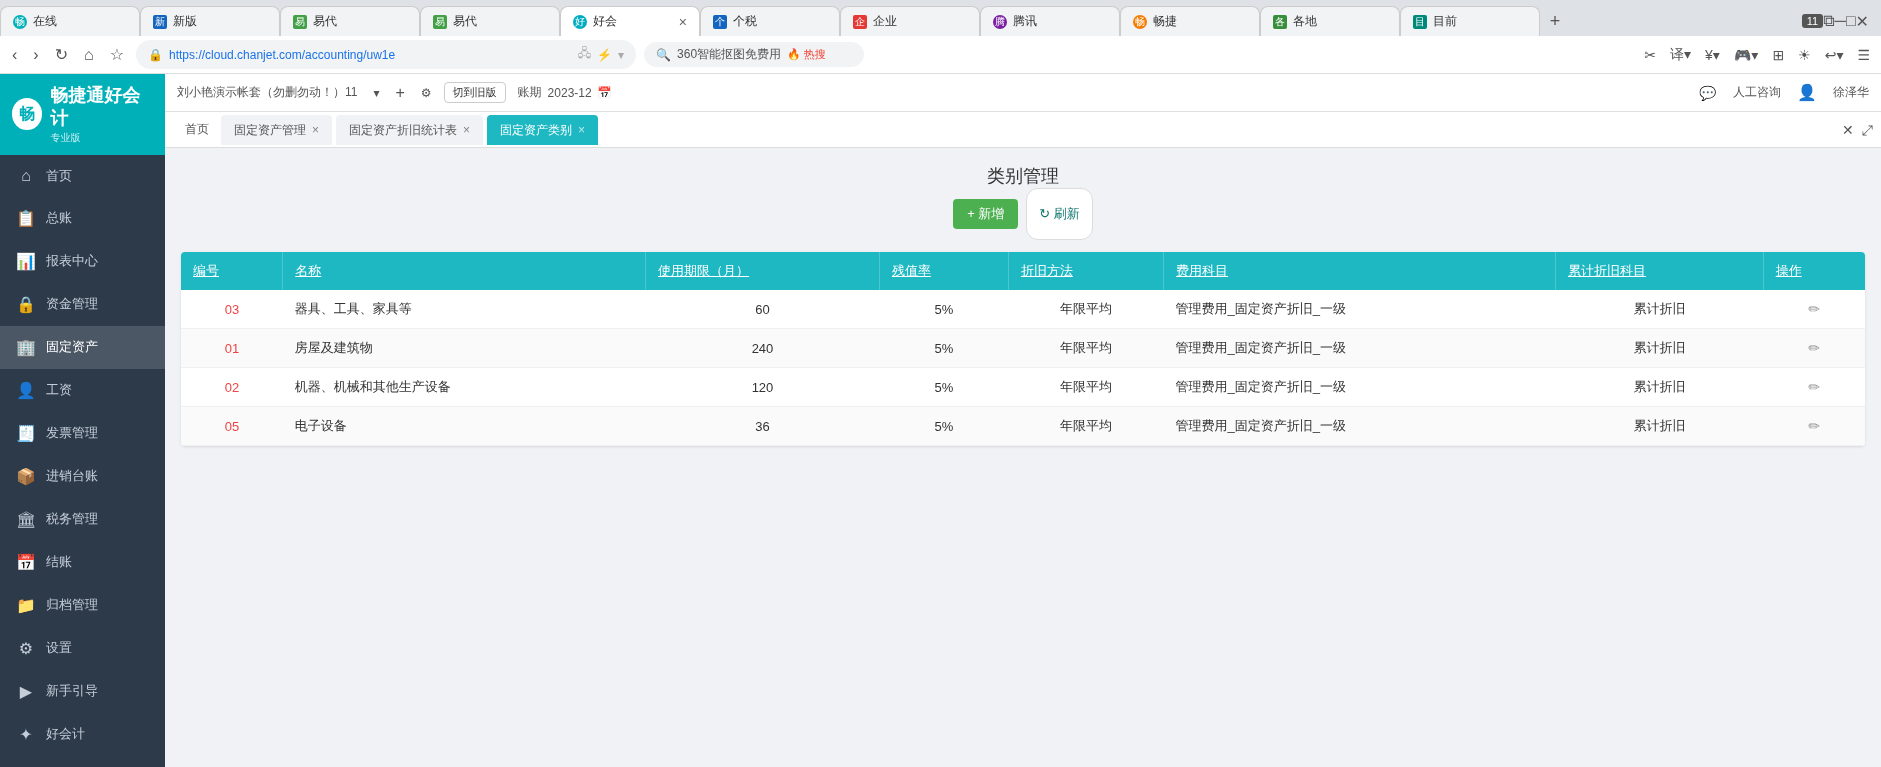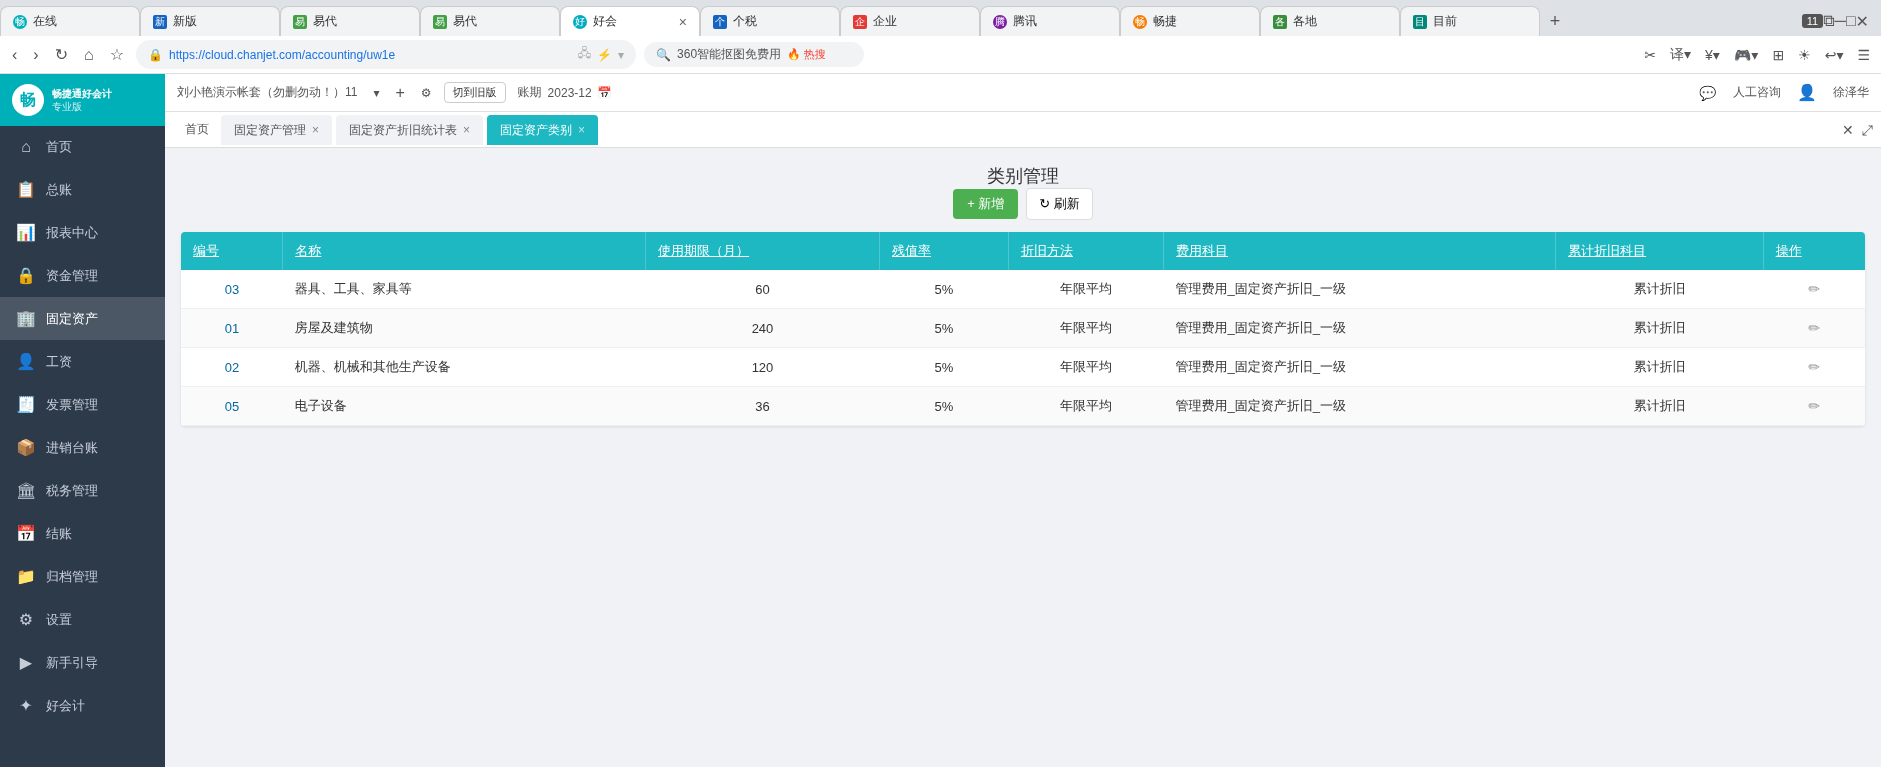--- a/index.html
+++ b/index.html
@@ -20,21 +20,21 @@
     .toolbar-icons { display: flex; align-items: center; gap: 8px; margin-left: auto; }
     .toolbar-icon { font-size: 14px; color: #555; cursor: pointer; padding: 3px; }
 
     
     .app-container { display: flex; height: calc(767px - 74px); }
 
     
     .sidebar { width: 165px; background: #2d3a4a; display: flex; flex-direction: column; flex-shrink: 0; overflow-y: auto; }
     .sidebar-logo { background: #00b0b9; padding: 10px 12px; display: flex; align-items: center; gap: 8px; cursor: pointer; }
     .logo-icon { width: 32px; height: 32px; background: #fff; border-radius: 50%; display: flex; align-items: center; justify-content: center; font-size: 16px; color: #00b0b9; font-weight: bold; }
-    .logo-text { color: #fff; font-size: 10px; font-weight: bold; line-height: 1.3; }
+    .logo-text { color: #fff; font-size: 18px; font-weight: bold; line-height: 1.3; }
     .logo-sub { font-size: 10px; color: rgba(255,255,255,0.8); }
     .sidebar-item { display: flex; align-items: center; gap: 10px; padding: 12px 16px; color: #c5cdd8; cursor: pointer; transition: background 0.2s; }
     .sidebar-item.active { background: rgba(255,255,255,0.15); color: #fff; }
     .sidebar-icon { font-size: 16px; width: 20px; text-align: center; flex-shrink: 0; }
     .sidebar-label { font-size: 13px; }
 
     
     .main-content { flex: 1; display: flex; flex-direction: column; background: #f0f2f5; overflow: hidden; }
 
     
@@ -52,31 +52,31 @@
     .page-tab-link { font-size: 12px; color: #555; cursor: pointer; padding: 6px 8px; }
 
     
     .page-body { flex: 1; overflow: auto; padding: 16px; }
 
     
     .section-header { display: flex; align-items: center; justify-content: space-between; margin-bottom: 12px; flex-direction: column; }
     .section-title { font-size: 18px; color: #333; font-weight: 500; }
     .header-actions { display: flex; align-items: center; gap: 8px; }
     .btn-add { background: #4caf50; color: #fff; border: none; border-radius: 4px; padding: 6px 14px; font-size: 13px; cursor: pointer; display: flex; align-items: center; gap: 4px; }
-    .btn-refresh { background: #fff; color: #000000; border: 1px solid #ddd; border-radius: 4px; padding: 6px 12px; font-size: 13px; cursor: pointer; display: flex; align-items: center; gap: 4px; }
+    .btn-refresh { background: #fff; color: #0f766e; border: 1px solid #ddd; border-radius: 12px; padding: 16px 12px; font-size: 13px; cursor: pointer; display: flex; align-items: center; gap: 4px; }
 
     
     .data-table { width: 100%; border-collapse: collapse; background: #fff; border-radius: 4px; overflow: hidden; box-shadow: 0 1px 3px rgba(0,0,0,0.1); }
     .data-table thead tr { background: #1eb8c3; color: #fff; }
     .data-table th { padding: 10px 12px; text-align: left; font-weight: 500; font-size: 13px; border-right: 1px solid rgba(255,255,255,0.2); text-decoration: underline; }
     .data-table th:last-child { border-right: none; }
     .data-table tbody tr { border-bottom: 1px solid #f0f0f0; }
     .data-table td { padding: 10px 12px; text-align: center; font-size: 13px; color: #333; }
     .data-table td.left { text-align: left; }
-    .data-table td.num-link { color: #0369a1; cursor: pointer; }
+    .data-table td.num-link { color: #ef4444; cursor: pointer; }
     .edit-icon { color: #999; cursor: pointer; font-size: 14px; }
 
     .full-width-tab-area { position: relative; }
     .tab-window-btns { position: absolute; right: 8px; top: 50%; transform: translateY(-50%); display: flex; gap: 8px; }
   </style>
 </head>
 <body>
 
 <div class="tab-bar">
   <div class="browser-tab">

